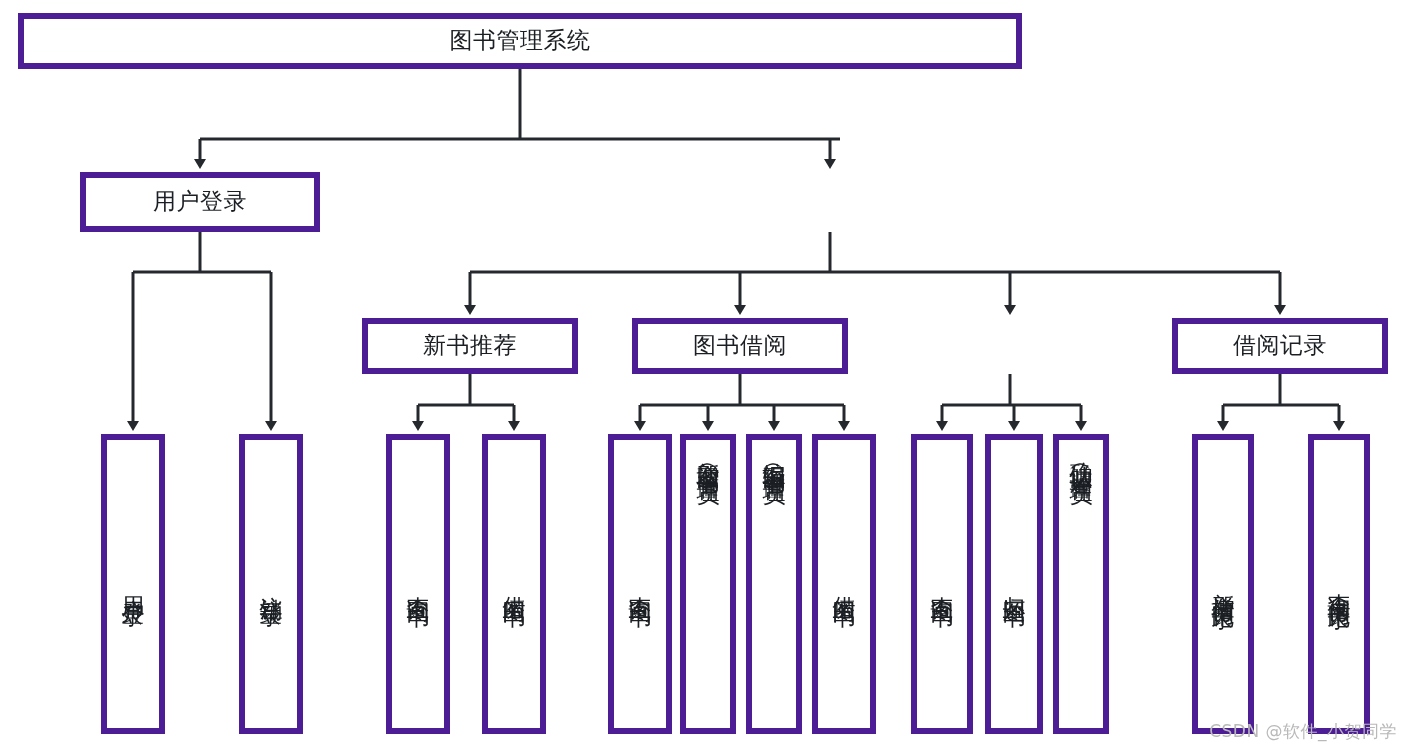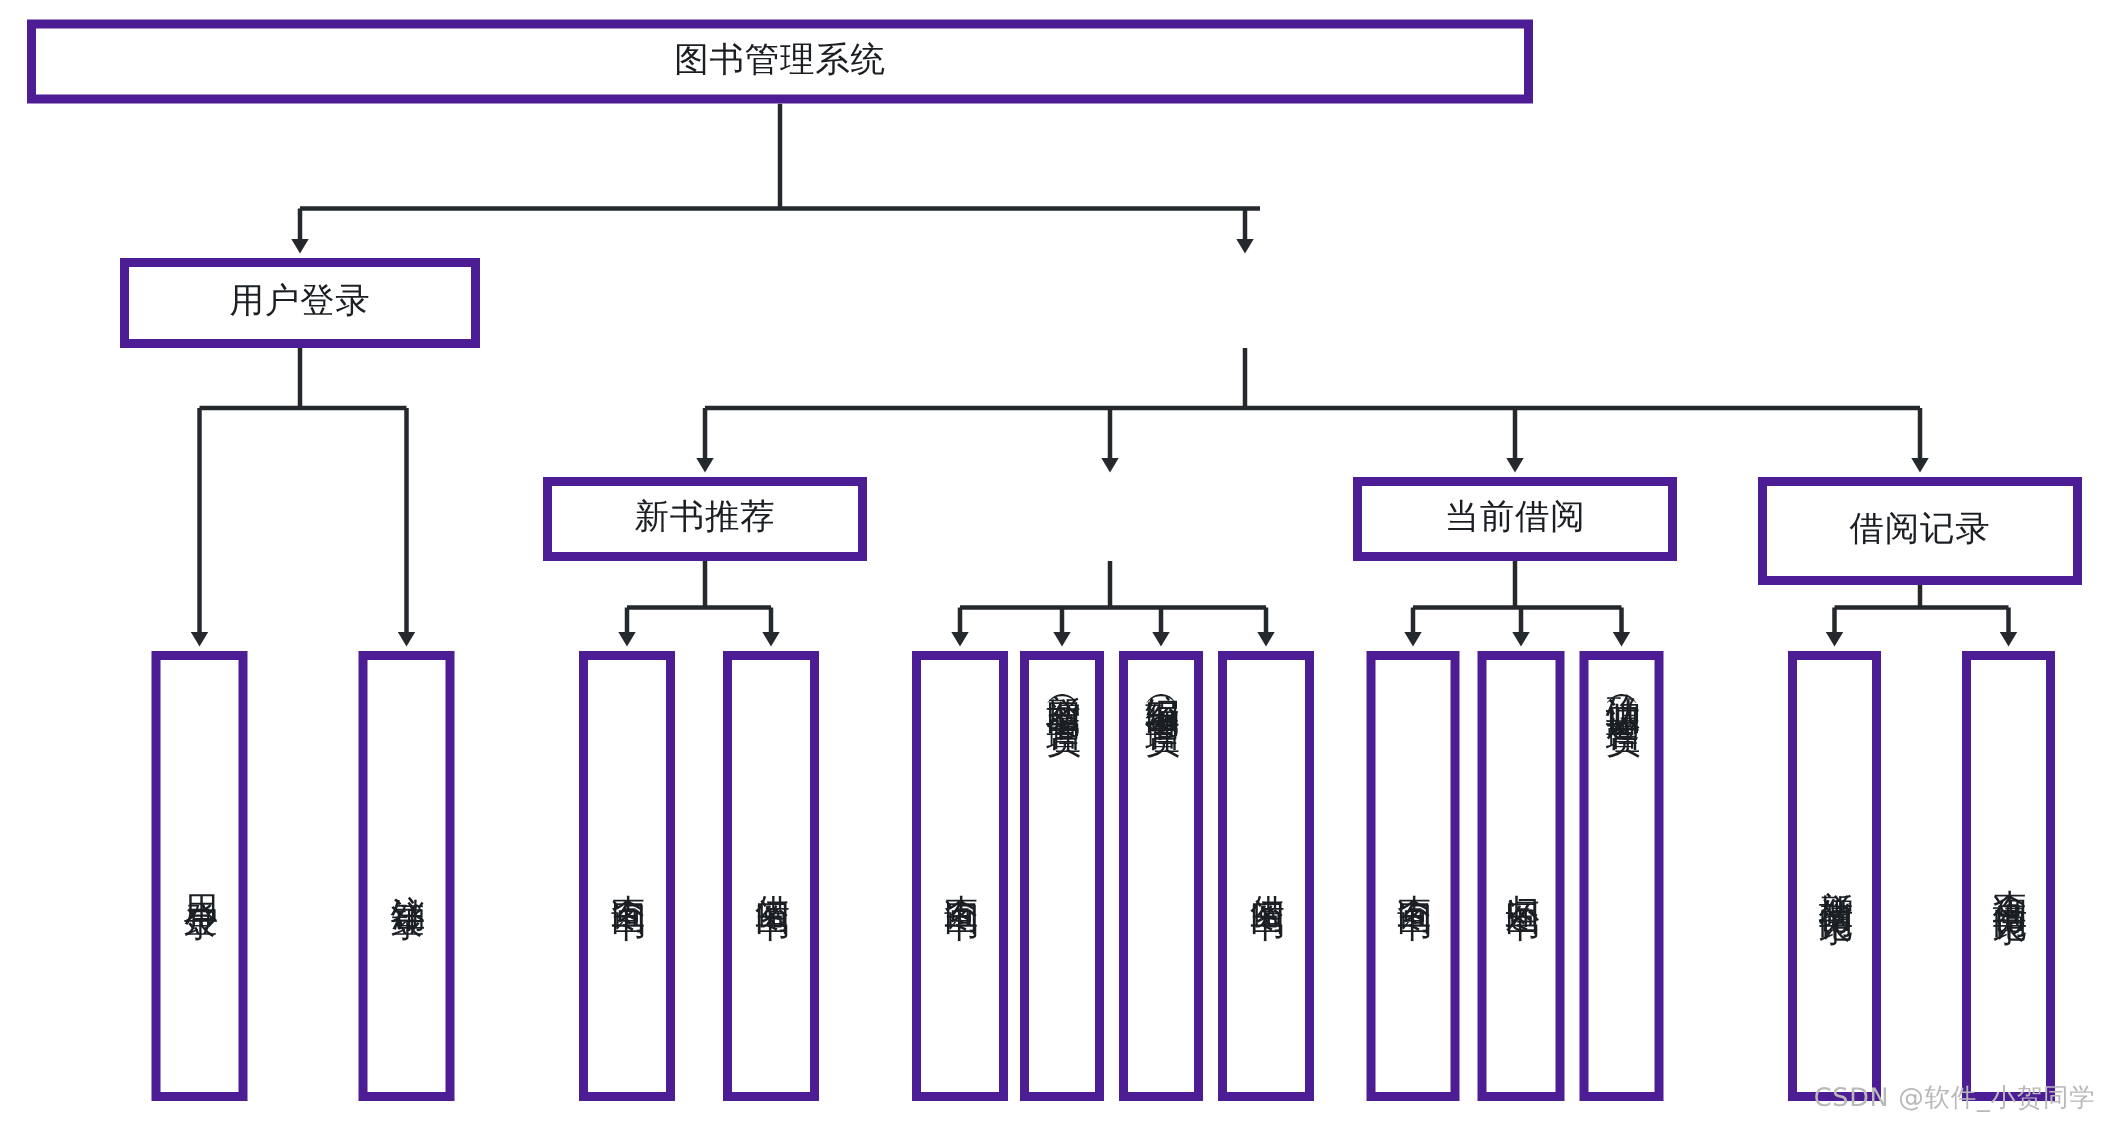--- a/index.html
+++ b/index.html
@@ -131,24 +131,24 @@
     <span class="label">图书管理系统</span>
   </div>
 
   <div class="node node-h" id="node-l1-0" style="left: 80px; top: 172px; width: 240px; height: 60px;">
     <span class="label">用户登录</span>
   </div>
 
   <div class="node node-h" id="node-l2-0" style="left: 362px; top: 318px; width: 216px; height: 56px;">
     <span class="label">新书推荐</span>
   </div>
-  <div class="node node-h" id="node-l2-2" style="left: 902px; top: 318px; width: 216px; height: 56px;">
-    <span class="label">当前借阅</span>
+  <div class="node node-h" id="node-l2-1" style="left: 632px; top: 318px; width: 216px; height: 56px;">
+    <span class="label">图书借阅</span>
   </div>
-  <div class="node node-h" id="node-l2-3" style="left: 1172px; top: 318px; width: 216px; height: 72px;">
+  <div class="node node-h" id="node-l2-3" style="left: 1172px; top: 318px; width: 216px; height: 56px;">
     <span class="label">借阅记录</span>
   </div>
 
   <div class="node node-v center-v" id="node-leaf-0" style="left: 101px; top: 434px; width: 64px; height: 300px;">
     <span class="label">用户登录</span>
   </div>
   <div class="node node-v center-v" id="node-leaf-1" style="left: 239px; top: 434px; width: 64px; height: 300px;">
     <span class="label">注销登录</span>
   </div>
   <div class="node node-v center-v" id="node-leaf-2" style="left: 386px; top: 434px; width: 64px; height: 300px;">

